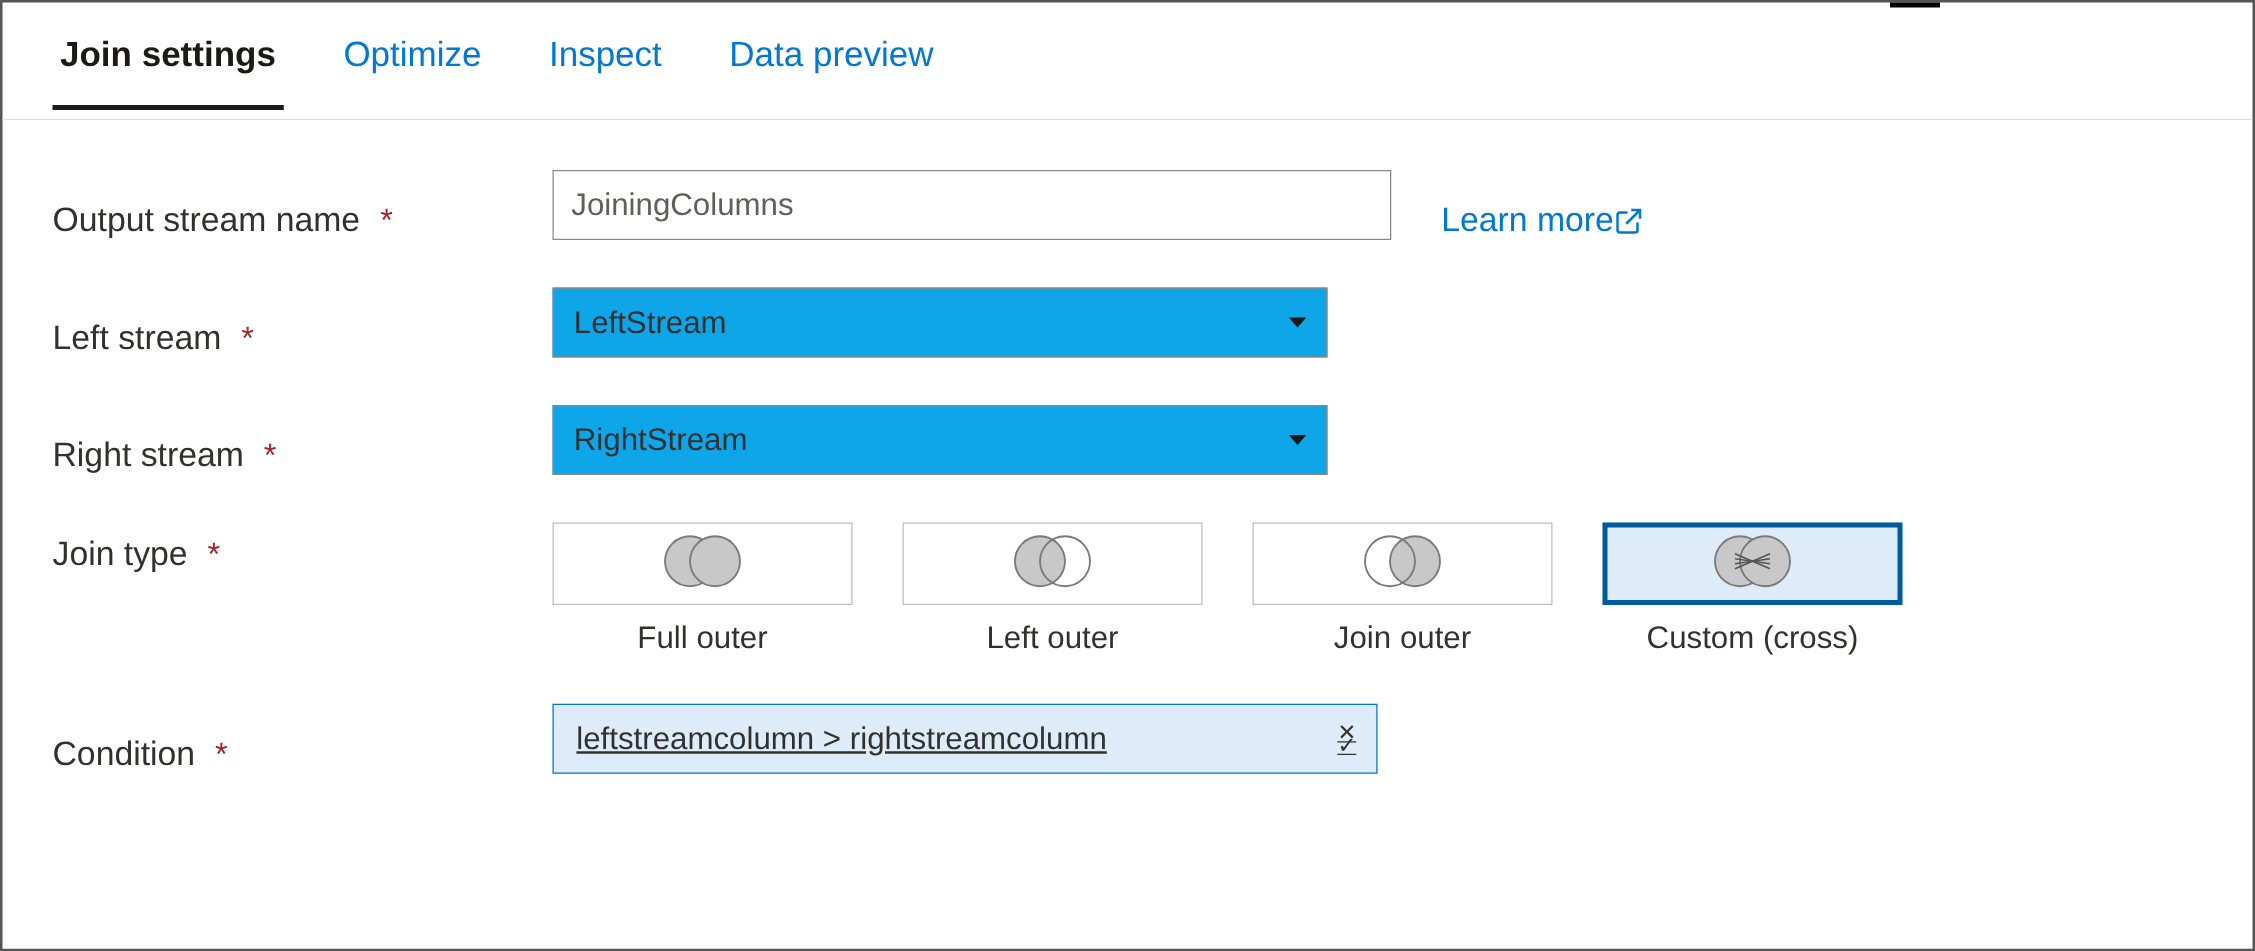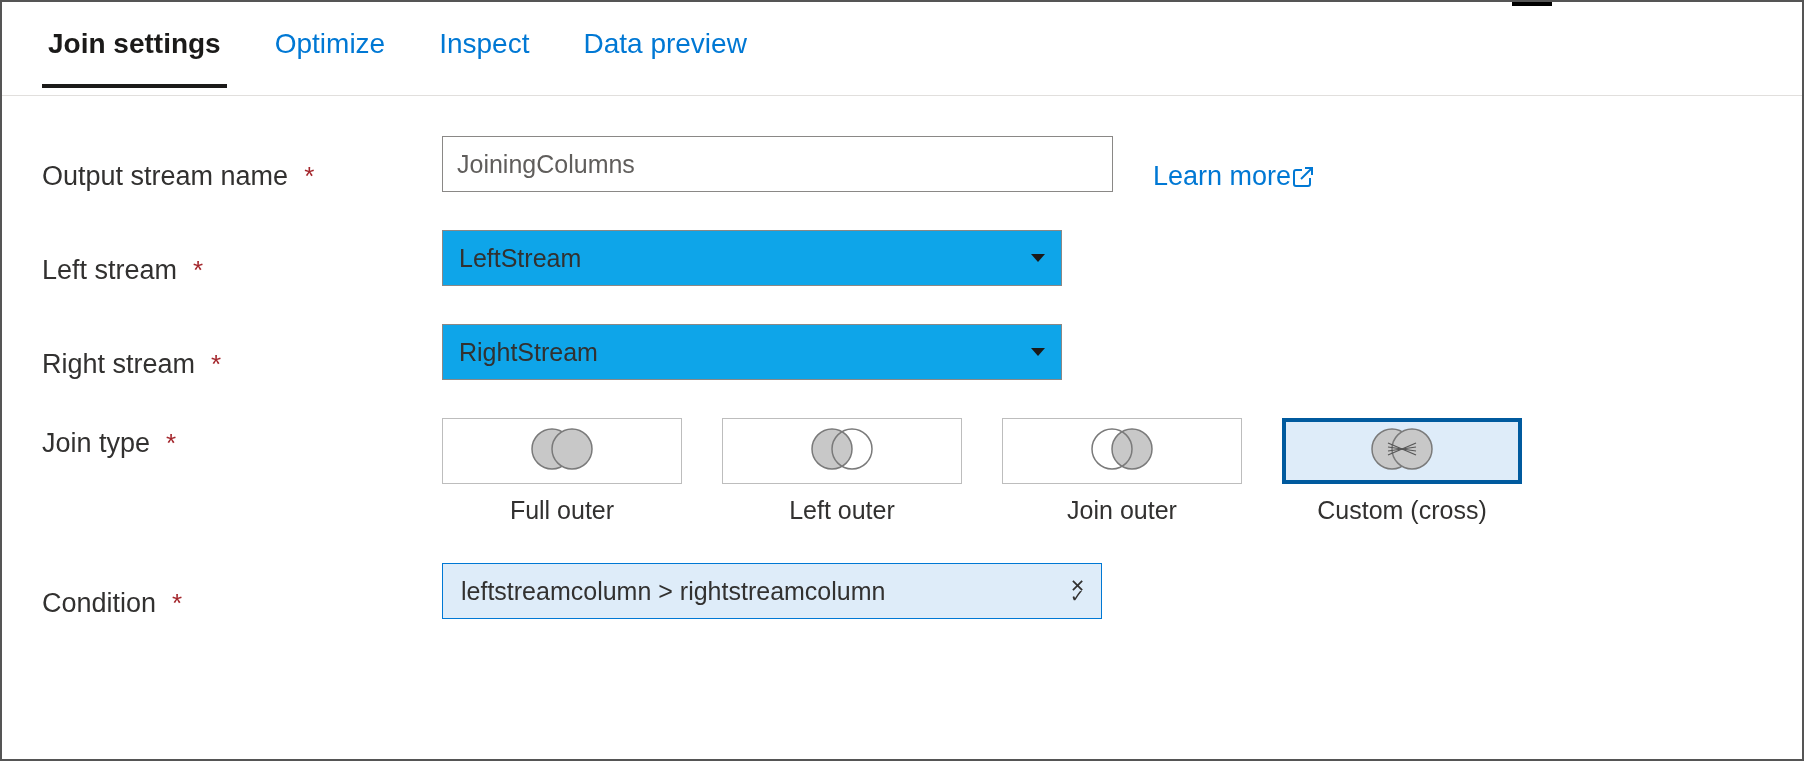--- a/index.html
+++ b/index.html
@@ -137,20 +137,21 @@
     color: #323130;
   }
   .cond-input-wrap {
     width: 660px;
     height: 56px;
     border: 1px solid #0078d4;
     background: #deecf9;
     display: flex;
     align-items: center;
     padding: 0 16px;
+    text-decoration: underline;
   }
   .cond-input {
     flex: 1;
     border: none;
     background: transparent;
     font-size: 25px;
     color: #323130;
     font-family: inherit;
   }
   .cond-icons {

